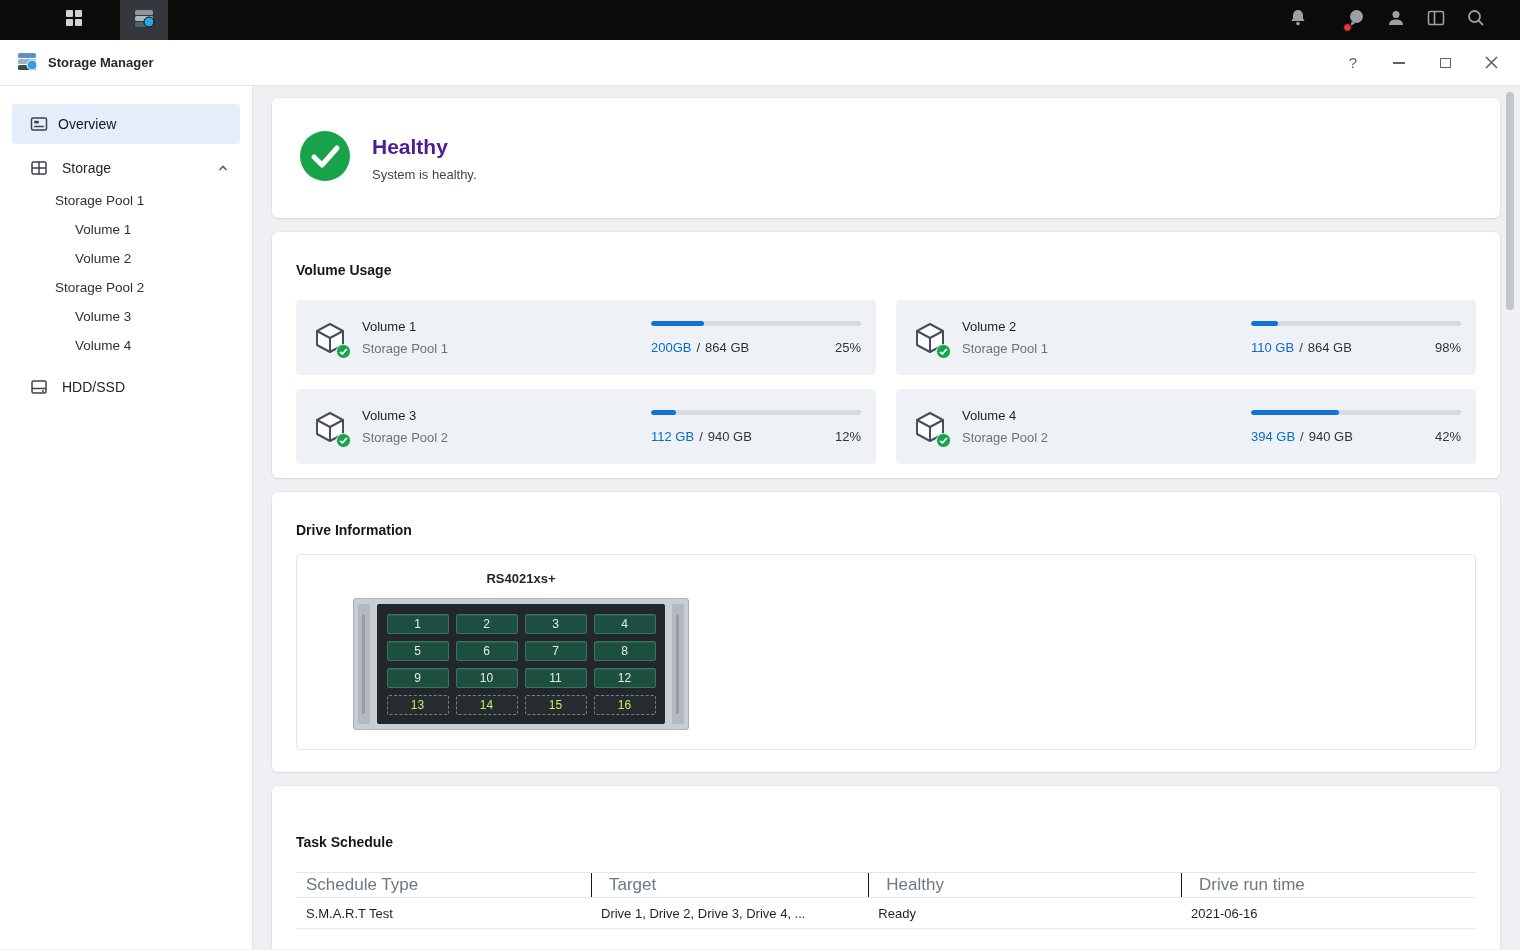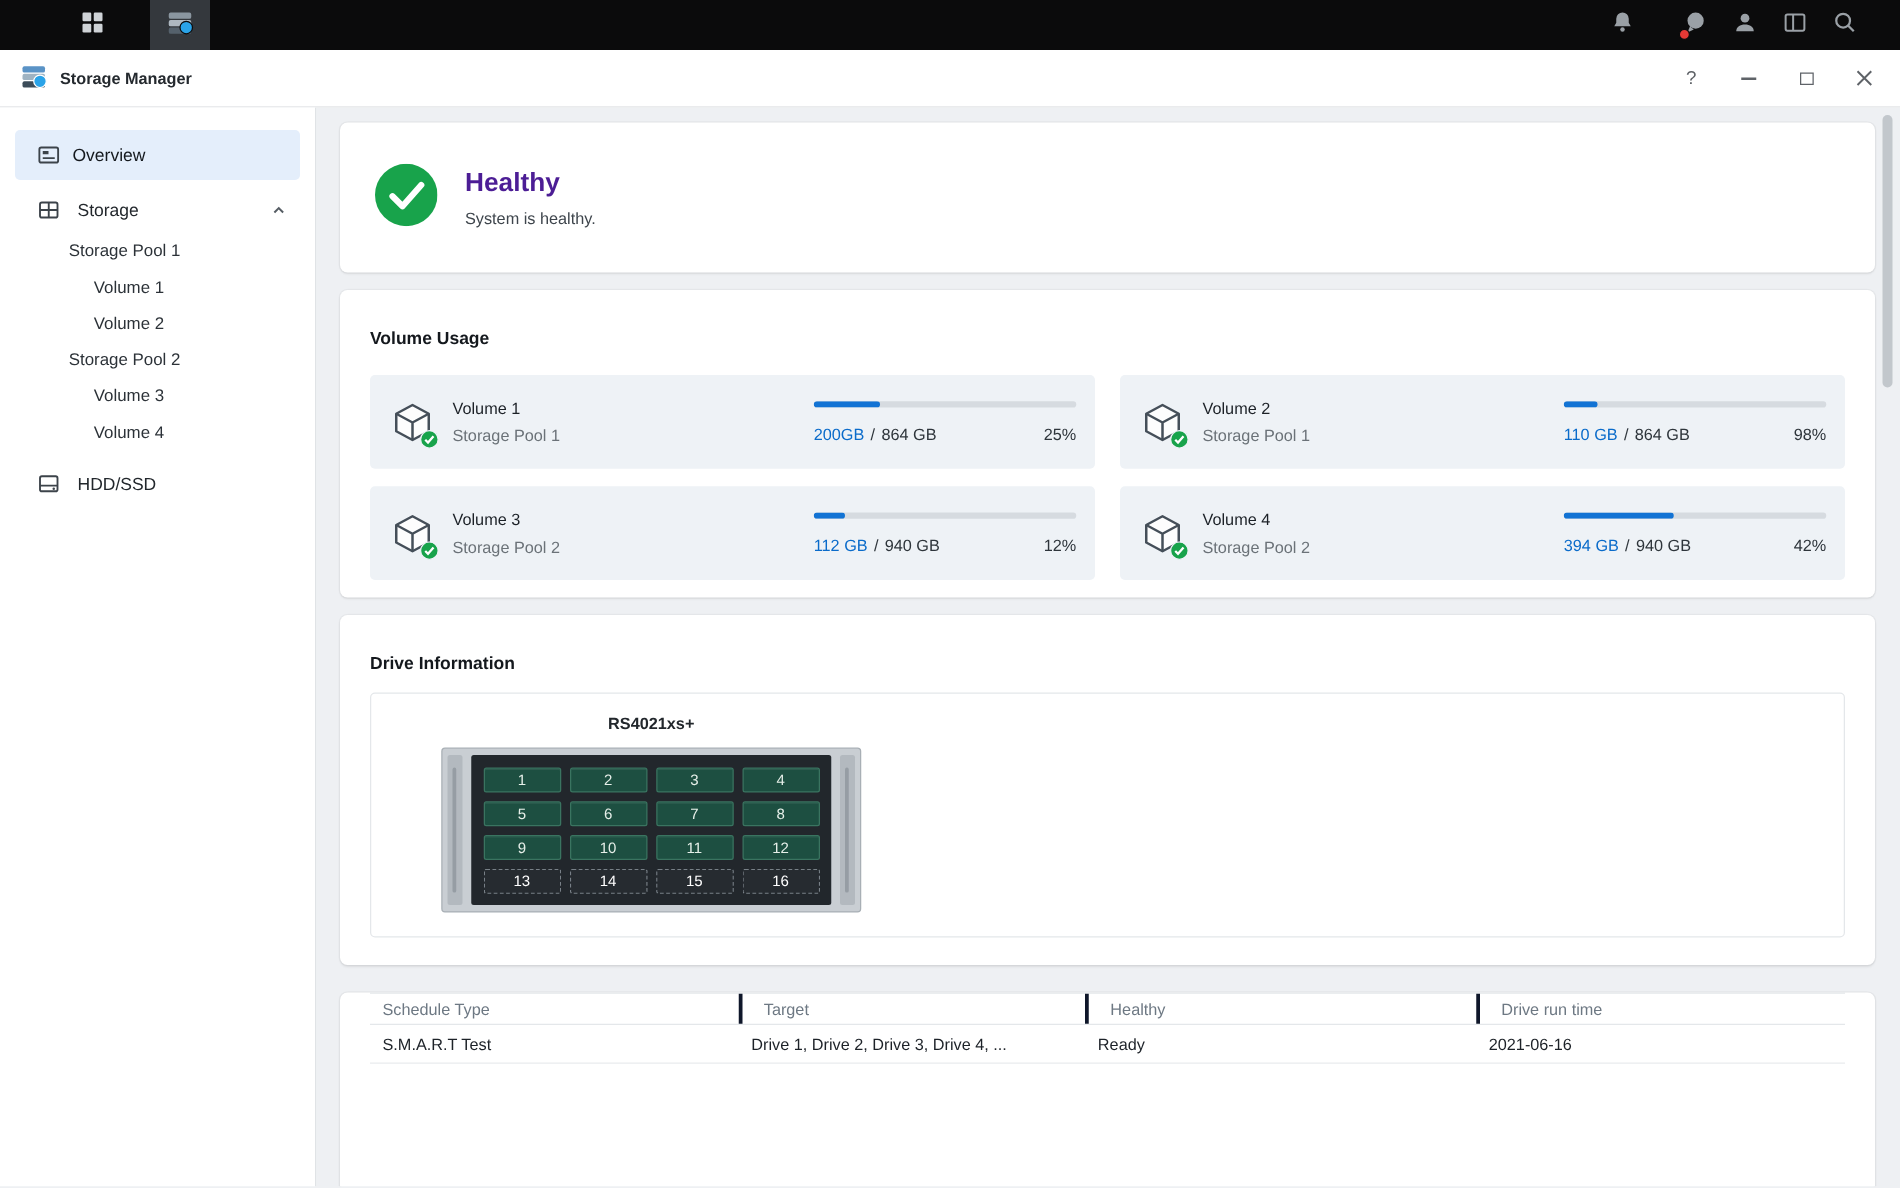--- a/index.html
+++ b/index.html
@@ -67,28 +67,28 @@
   .card-drive { height:280px; padding:0 24px; }
   .drive-panel { margin-top:16px; border:1px solid #e4e7ea; border-radius:4px; height:196px; padding-top:16px; }
   .model { width:336px; margin-left:56px; text-align:center; font-size:13px; font-weight:bold; color:#22272c; }
   .enclosure { width:336px; height:132px; margin:12px 0 0 56px; position:relative; background:#c9ced3; border:1px solid #a8afb5; border-radius:3px; }
   .ear { position:absolute; top:5px; bottom:5px; width:12px; background:#b3b9bf; border-radius:2px; }
   .ear.left { left:4px; } .ear.right { right:4px; }
   .ear::after { content:''; position:absolute; left:4px; top:10px; bottom:10px; width:3px; background:#969da4; border-radius:2px; }
   .bezel { position:absolute; left:23px; right:23px; top:5px; bottom:5px; background:#22272c; border-radius:2px; display:grid; grid-template-columns:repeat(4,62px); grid-auto-rows:20px; gap:7px; justify-content:center; align-content:center; }
   .bay { display:flex; align-items:center; justify-content:center; font-size:12px; border-radius:2px; cursor:pointer; }
   .bay.populated { background:#1d4f41; border:1px solid #3a7460; color:#e6efe9; box-shadow:inset 0 1px 0 rgba(255,255,255,.08); }
-  .bay.empty { background:#262b30; border:1px dashed #788087; color:#ffffff; }
+  .bay.empty { background:#262b30; border:1px dashed #788087; color:#bef264; }
 
   .card-task { height:210px; padding:0 24px; }
   .card-task .card-title { padding-top:48px; }
   .task-table { margin-top:22px; }
   .thead { display:flex; height:26px; border-top:1px solid #e4e7ea; border-bottom:1px solid #e4e7ea; }
-  .th { font-size:13px; color:#6d7883; display:flex; align-items:center; padding-left:10px; }
-  .th + .th { border-left:3px solid #0f172a;padding-left:17px; }
+  .th { font-size:17px; color:#6d7883; display:flex; align-items:center; padding-left:10px; }
+  .th + .th { border-left:1px solid #0f172a;padding-left:17px; }
   .tr { display:flex; height:31px; border-bottom:1px solid #e9ebee; cursor:pointer; }
   .td { font-size:13px; color:#1d2228; display:flex; align-items:center; padding-left:10px; }
   .col0 { width:25%; } .col1 { width:23.5%; } .col2 { width:26.5%; } .col3 { width:25%; }
 
   .scrollbar { position:absolute; top:6px; right:6px; bottom:6px; width:8px; }
   .thumb { width:8px; height:218px; background:#c2c7cc; border-radius:4px; cursor:pointer; }
 </style>
 </head>
 <body>
 
@@ -395,20 +395,21 @@
                 <div class="bay empty">13</div>
                 <div class="bay empty">14</div>
                 <div class="bay empty">15</div>
                 <div class="bay empty">16</div>
               </div>
           </div>
         </div>
       </section>
 
       <section class="card card-task">
+        <div class="card-title">Task Schedule</div>
         <div class="task-table">
           <div class="thead">
               <div class="th col0">Schedule Type</div>
               <div class="th col1">Target</div>
               <div class="th col2">Healthy</div>
               <div class="th col3">Drive run time</div>
             </div>
           <div>
               <div class="tr">
                 <div class="td col0">S.M.A.R.T Test</div>

